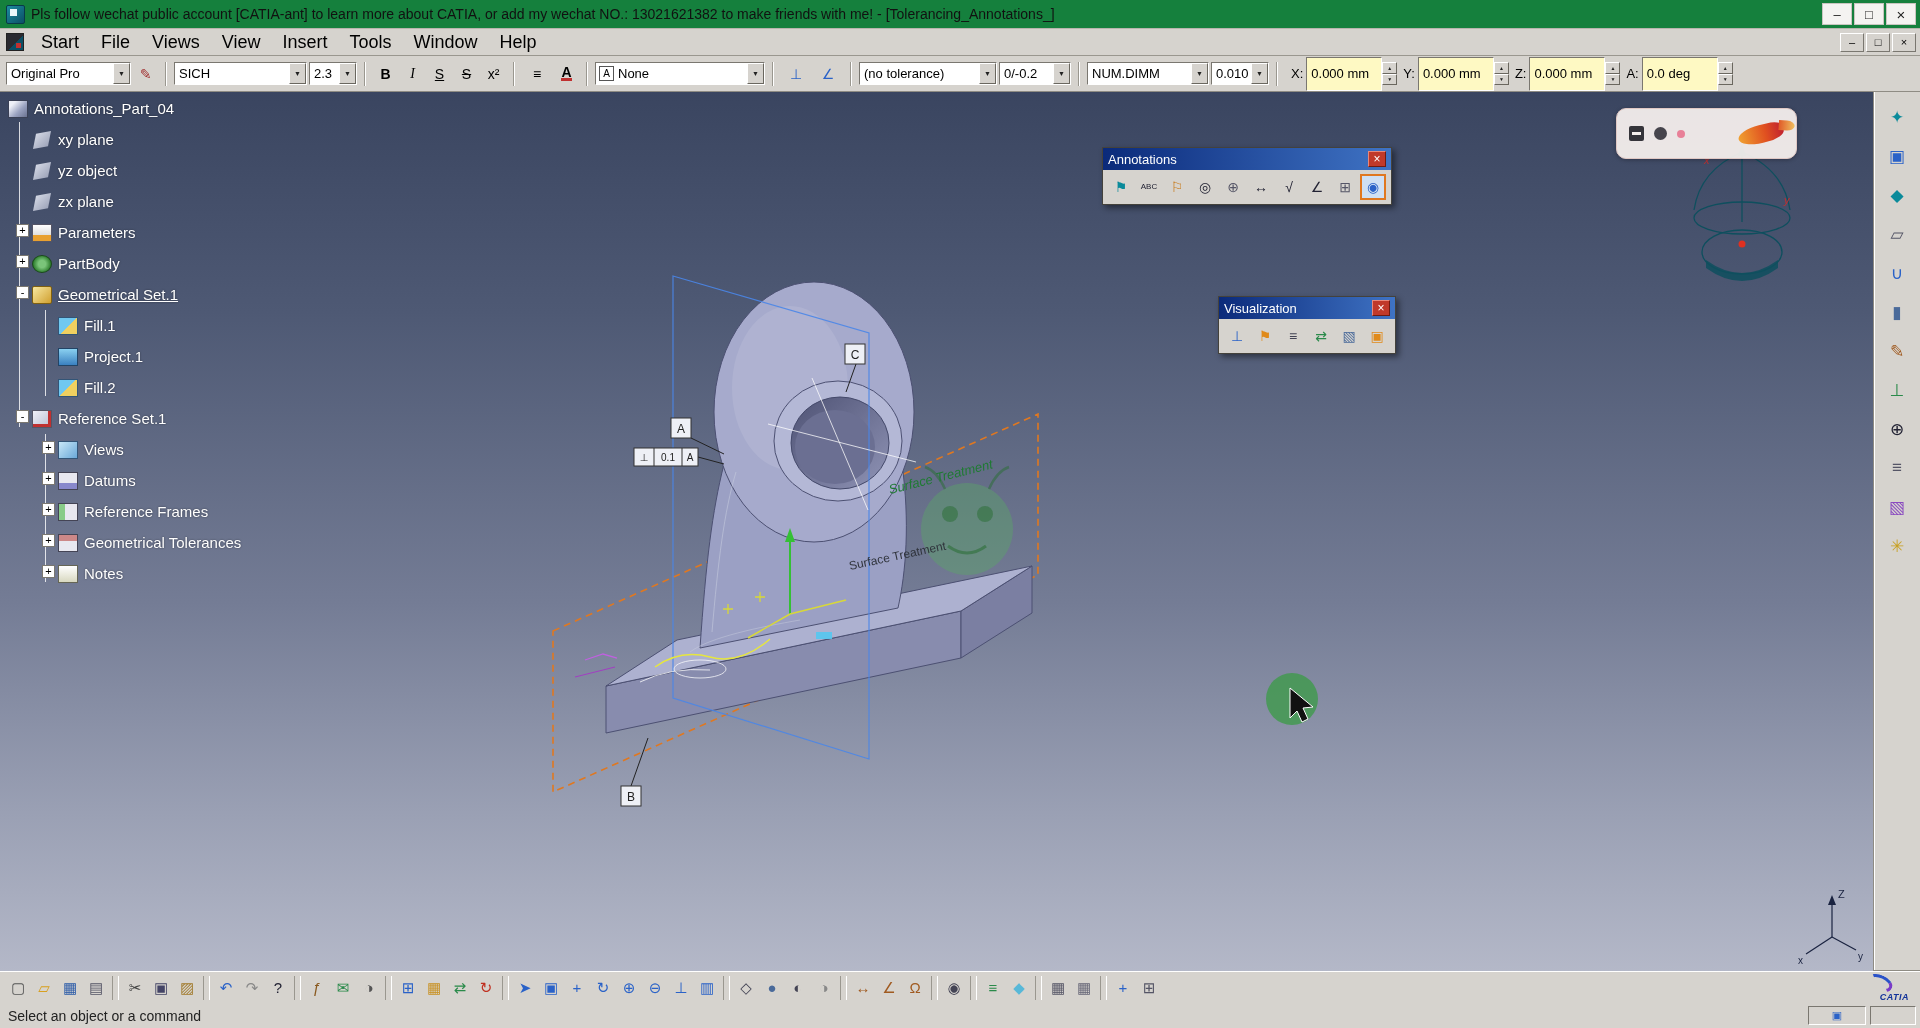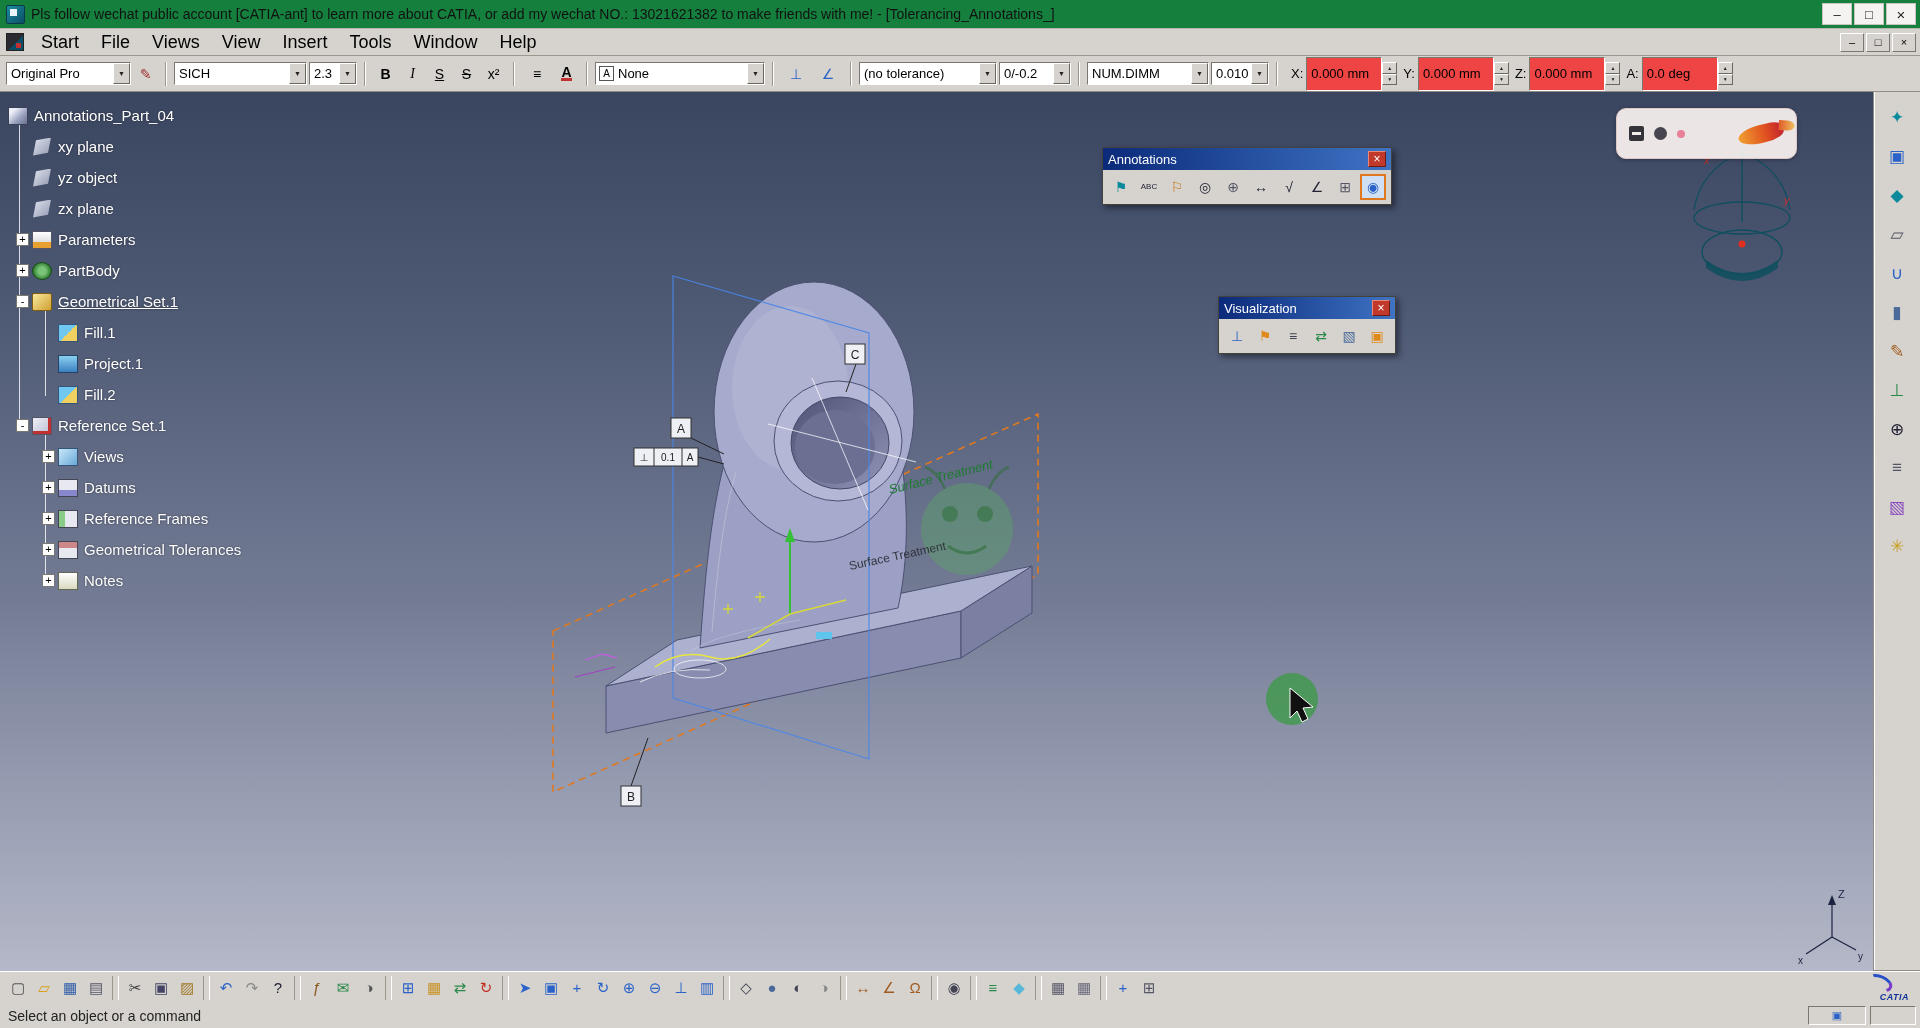--- a/index.html
+++ b/index.html
@@ -33,35 +33,35 @@
   .tb-btn { width:25px; height:24px; display:flex; align-items:center; justify-content:center; background:#d6d3ce; border:1px solid transparent; flex:none; font-size:14px; }
   .tb-btn.bold { font-weight:bold; }
   .tb-btn.italic { font-style:italic; font-family:"Liberation Serif", serif; }
   .tb-btn.strike1 span { text-decoration:underline; }
   .tb-btn.strike2 span { text-decoration:line-through; }
   .vsep { width:2px; height:24px; border-left:1px solid #9a978f; border-right:1px solid #ffffff; margin:0 5px; flex:none; }
   .colorA { border-bottom:3px solid #c03030; line-height:12px; font-weight:bold; }
   .prefix-icon { width:15px; height:15px; border:1px solid #555; font-size:10px; display:flex; align-items:center; justify-content:center; margin-left:3px; flex:none; background:#fff; }
   .coordgroup { display:inline-flex; align-items:center; margin-left:6px; flex:none; }
   .coordlabel { font-size:13px; margin-right:3px; }
-  .coordbox { width:76px; height:23px; background:#ef4444; border:1px solid; border-color:#7a7770 #fff #fff #7a7770; display:flex; align-items:center; padding:16px 4px; font-size:13px; }
+  .coordbox { width:76px; height:23px; background:#fef9c3; border:1px solid; border-color:#7a7770 #fff #fff #7a7770; display:flex; align-items:center; padding:16px 4px; font-size:13px; }
   .spin { width:15px; height:23px; display:flex; flex-direction:column; }
   .spin span { flex:1; background:#d6d3ce; border:1px solid; border-color:#fff #6a675f #6a675f #fff; display:flex; align-items:center; justify-content:center; }
   .spin span::after { font-size:5px; color:#222; }
   .spin .up::after { content:"▲"; }
   .spin .down::after { content:"▼"; }
 
   
   .main { flex:1; display:flex; min-height:0; }
   .viewport { position:relative; flex:1; background:linear-gradient(180deg,#3a4560 0%,#4e5974 25%,#747c95 58%,#9aa0b4 82%,#b4b8c8 100%); overflow:hidden; }
   .viewport svg.scene { position:absolute; inset:0; width:100%; height:100%; }
 
   
   .spec-tree { position:absolute; left:6px; top:8px; z-index:5; }
-  .tree-row { height:31px; display:flex; align-items:center; }
+  .tree-row { height:31px; display:flex; }
   .tree-row.lvl0 { padding-left:2px; }
   .tree-row.lvl1 { padding-left:10px; }
   .tree-row.lvl2 { padding-left:36px; }
   .expander { width:13px; height:13px; background:#fff; border:1px solid #7a7770; color:#000; font-size:11px; line-height:11px; text-align:center; margin-right:3px; flex:none; }
   .expander.none { visibility:hidden; }
   .ticon { width:20px; height:18px; margin-right:6px; flex:none; display:inline-block; }
   .tlabel { color:#fff; font-size:15px; white-space:nowrap; text-shadow:0 0 2px rgba(0,0,0,.5); }
   .tlabel.underline { text-decoration:underline; }
   .trunk { position:absolute; width:0; border-left:1px solid rgba(255,255,255,.8); z-index:4; }
 

